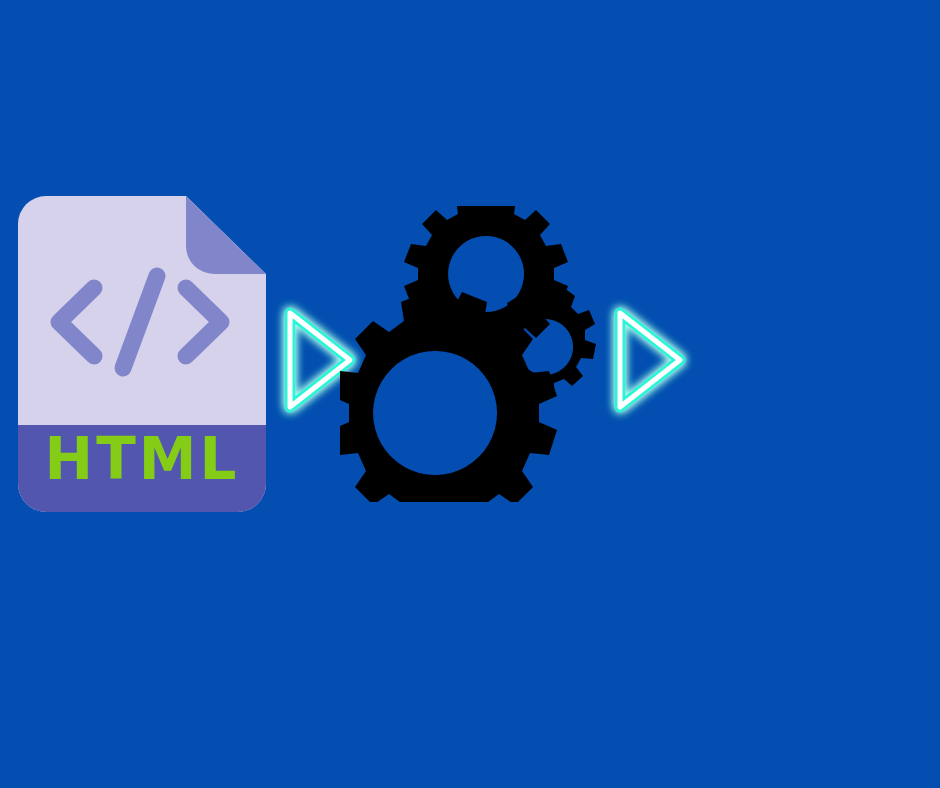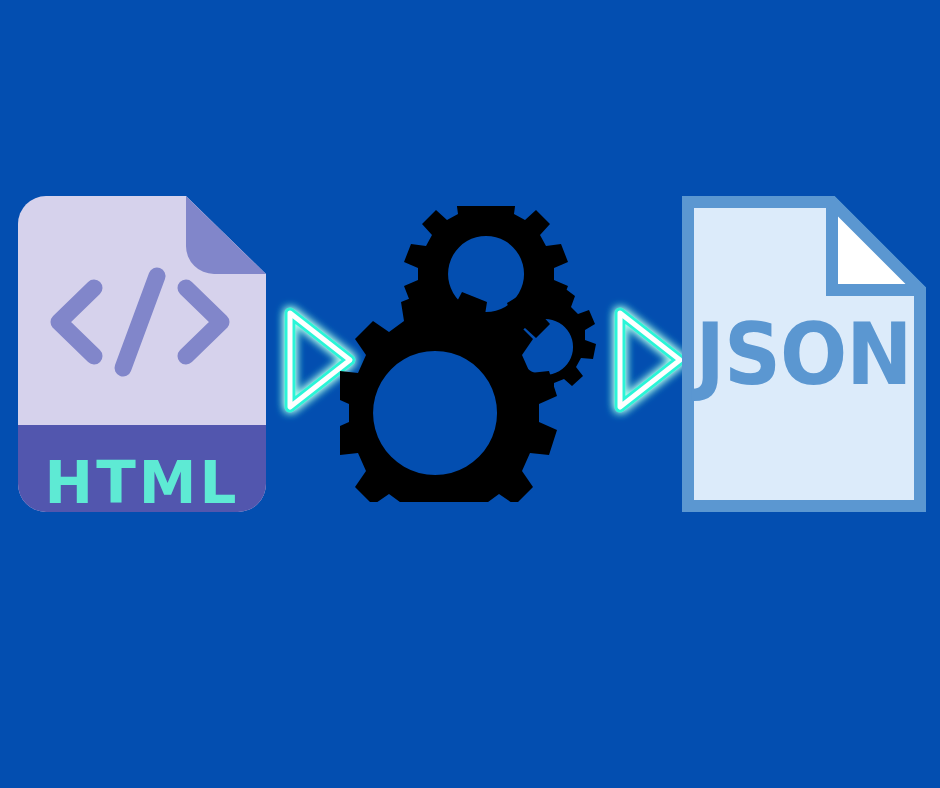--- a/index.html
+++ b/index.html
@@ -43,22 +43,23 @@
     align-items: flex-end;
     justify-content: center;
     pointer-events: none;
   }
   .html-label span {
     display: block;
     font-family: "DejaVu Sans", sans-serif;
     font-weight: 700;
     font-size: 58px;
     letter-spacing: 3px;
-    color: #5eead4;
+    color: #84cc16;
     line-height: 1;
+    padding-bottom: 24px;
   }
 
   
   .json-card {
     position: absolute;
     left: 682px;
     top: 196px;
     width: 244px;
     height: 316px;
   }
@@ -235,26 +236,15 @@
           </feMerge>
         </filter>
       </defs>
       <g filter="url(#neonGlow2)">
         <polygon points="22,16 82,63 22,110" fill="none" stroke="#2BF5D8" stroke-width="11" stroke-linejoin="round"></polygon>
         <polygon points="22,16 82,63 22,110" fill="none" stroke="#FFFFFF" stroke-width="5" stroke-linejoin="round"></polygon>
       </g>
     </svg>
   </div>
 
-  <div class="json-card">
-    <svg viewBox="0 0 244 316" xmlns="http://www.w3.org/2000/svg" aria-hidden="true">
-
-      <path d="M6 6 H150 L238 94 V310 H6 Z" fill="#DCEBFA" stroke="#5B97D1" stroke-width="12" stroke-linejoin="miter"></path>
-
-      <path d="M150 6 L238 94 H150 Z" fill="#FFFFFF" stroke="#5B97D1" stroke-width="12" stroke-linejoin="miter"></path>
-    </svg>
-    <div class="json-label">
-      <span>JSON</span>
-    </div>
-  </div>
 
 
 </div>
 
 </body></html>

